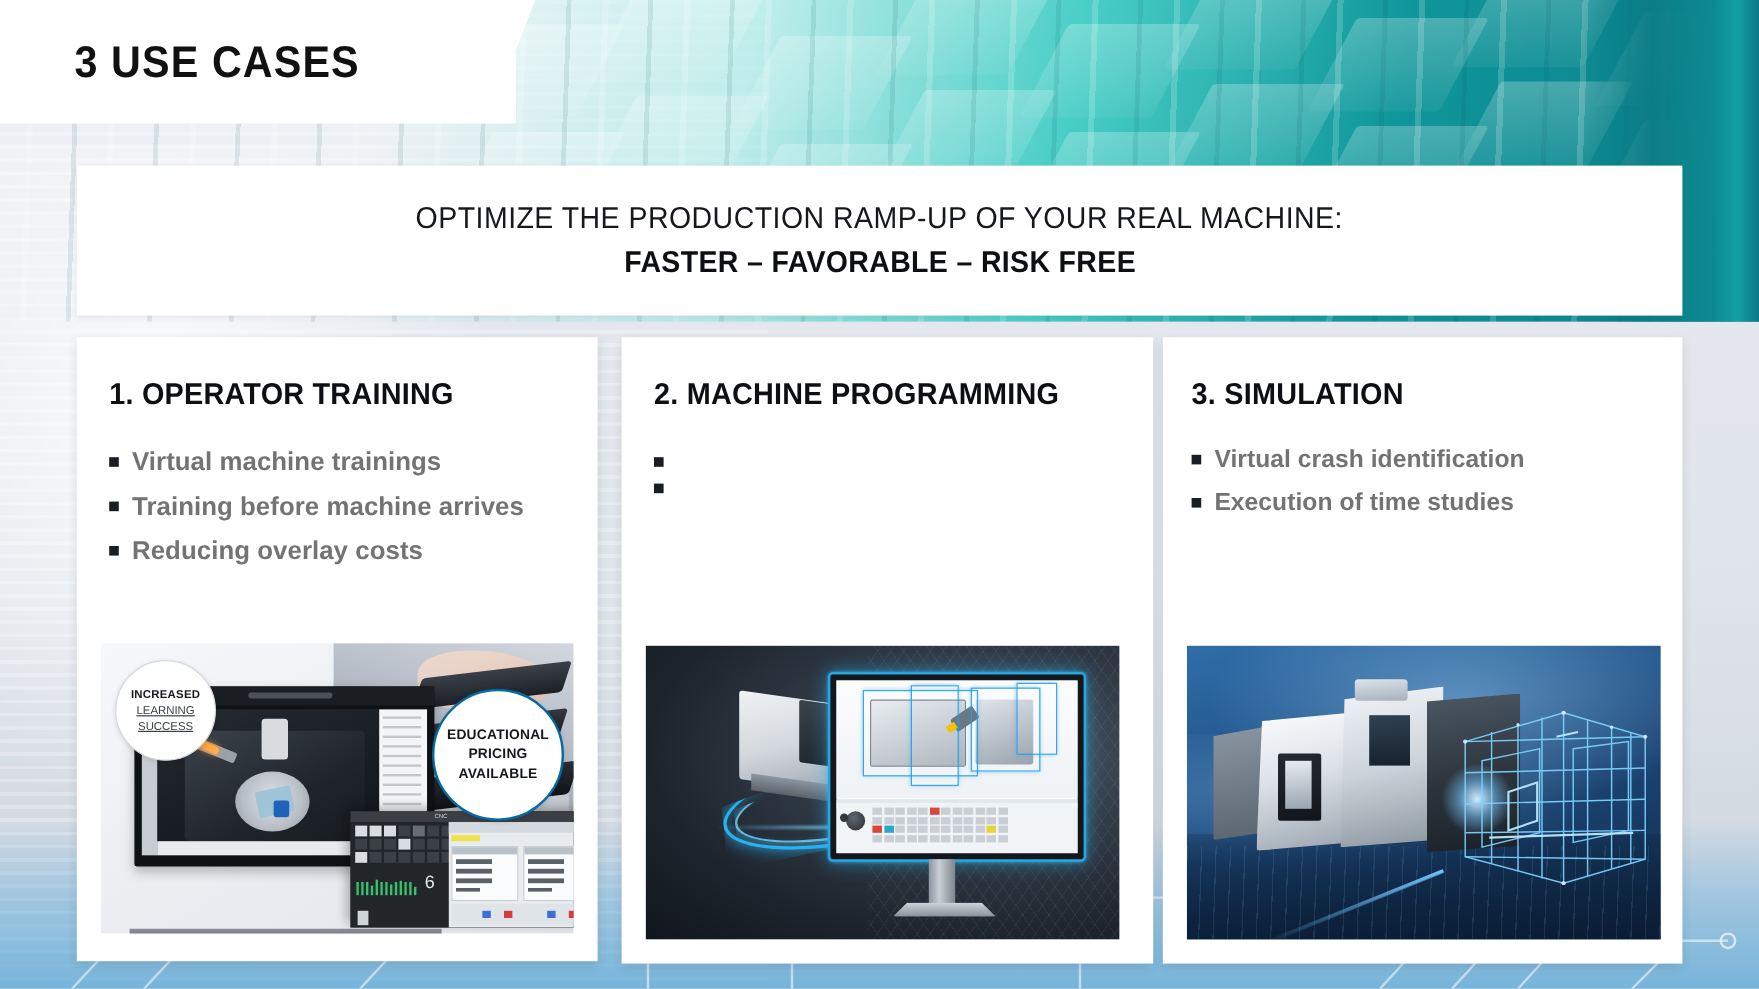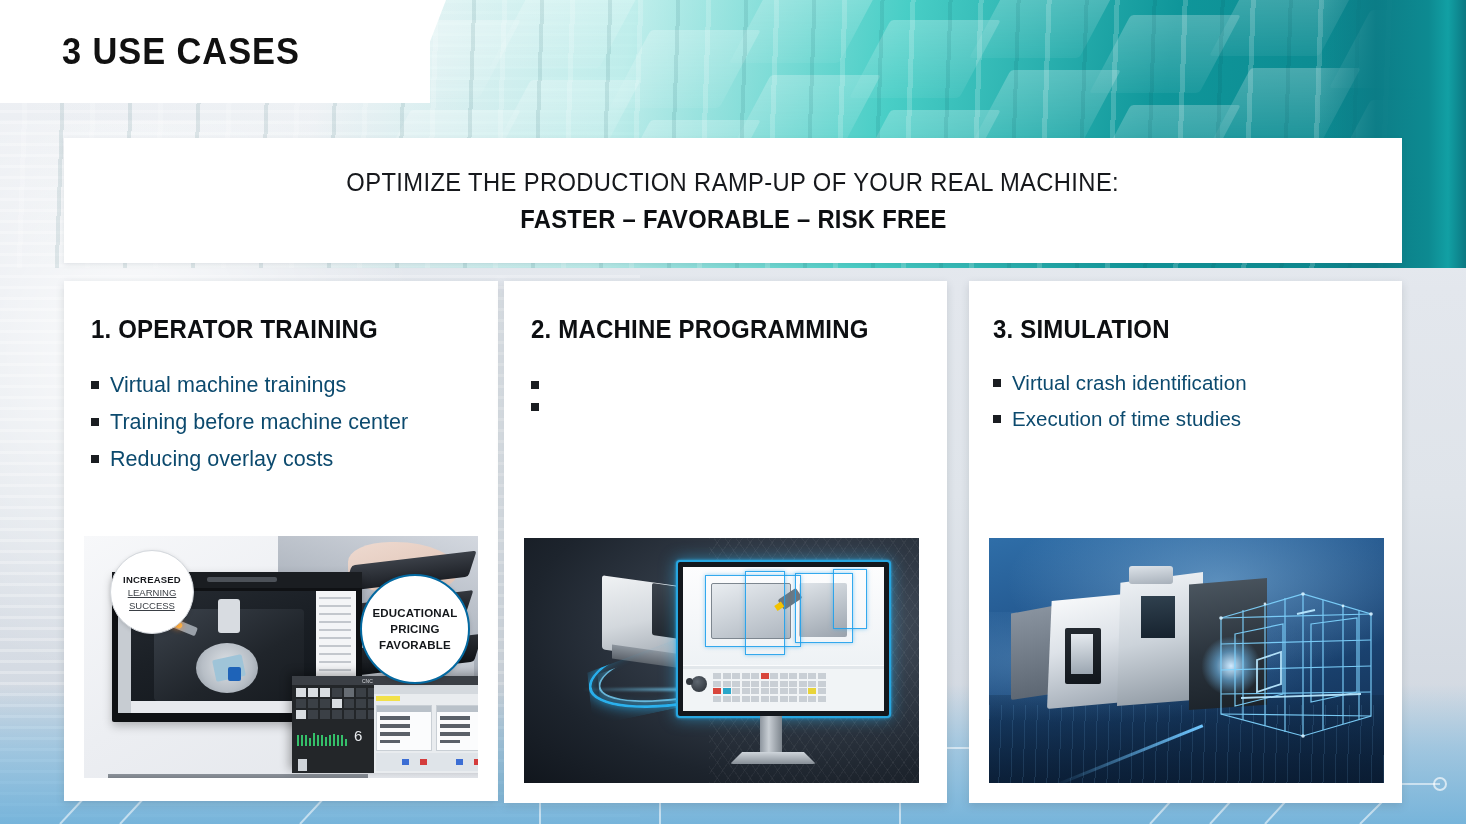--- a/index.html
+++ b/index.html
@@ -111,40 +111,40 @@
     line-height:34px; margin-top:4px; white-space:nowrap;
   }
 
   
   .card {
     position:absolute; top:281px; background:#fff;
     box-shadow:0 3px 8px rgba(55,65,80,.17);
     overflow:hidden;
   }
   #card1 { left:64px;  width:434px; height:520px; }
-  #card2 { left:504px; width:443px; height:522px; }
+  #card2 { left:518px; width:443px; height:522px; }
   #card3 { left:969px; width:433px; height:522px; }
 
   .card-title {
     position:absolute; left:27px; top:33px;
     font-size:25px; font-weight:700; color:#0d0f12;
     letter-spacing:.2px; line-height:30px;
     font-family:"Liberation Sans Narrow","Liberation Sans", sans-serif;
     transform:scaleX(0.96); transform-origin:left center;
     white-space:nowrap;
   }
   #card3 .card-title { left:24px; }
 
   .bullets { position:absolute; left:27px; top:86px; width:95%; }
   #card3 .bullets { left:24px; top:84px; }
 
   .bullet {
     display:flex; align-items:flex-start;
-    font-size:21.5px; color:#0c4a6e; line-height:37px;
-    font-weight:400; letter-spacing:.05px;
+    font-size:21.5px; color:#737373; line-height:37px;
+    font-weight:700; letter-spacing:.05px;
     font-family:"Liberation Sans","DejaVu Sans", sans-serif;
   }
   #card3 .bullet { font-size:20.5px; line-height:36px; }
   .bullet .marker {
     display:inline-block; width:8px; height:8px; background:#1a1d21;
     margin:14px 11px 0 0; flex:0 0 8px;
   }
   #card3 .bullet .marker { margin-top:14px; }
 
   
@@ -234,21 +234,21 @@
   .i1-pr-bot .r { position:absolute; width:7px; height:6px; background:#d43c3c; top:6px;}
   .i1-pr-bot .b { position:absolute; width:7px; height:6px; background:#3c6ed4; top:6px;}
 
   
   .badge {
     position:absolute; border-radius:50%; background:#fff;
     border:1px solid #d4d8dd;
     display:flex; flex-direction:column; align-items:center; justify-content:center;
     text-align:center; box-shadow:0 1px 4px rgba(0,0,0,.13);
   }
-  #badge1 { left:26px; top:14px; width:84px; height:84px; }
+  #badge1 { left:12px; top:14px; width:84px; height:84px; }
   #badge1 .l1 { font-size:9.5px; font-weight:700; color:#17191d; letter-spacing:.2px; line-height:13px;}
   #badge1 .l2, #badge1 .l3 { font-size:9.5px; font-weight:400; color:#3a3f45; line-height:13px;text-decoration:underline;}
   #badge2 { left:276px; top:38px; width:110px; height:110px; border:2px solid #0369a1;}
   #badge2 .l1,#badge2 .l2,#badge2 .l3 { font-size:11.5px; font-weight:700; color:#14171b; line-height:16px; letter-spacing:.2px;}
 
   
   .i2-bg { position:absolute; inset:0;
     background:radial-gradient(ellipse at 72% 38%, #4a5563 0%, #2c343f 38%, #1b2franchise 0%, #161c24 75%, #0e131a 100%);
     background:radial-gradient(ellipse at 72% 36%, #515d6c 0%, #333c48 35%, #1d242d 70%, #11161d 100%);
   }
@@ -421,21 +421,21 @@
 
   <div class="card" id="card1">
     <div class="card-title">1. OPERATOR TRAINING</div>
     <div class="bullets">
       <div class="bullet">
         <span class="marker"></span>
         <span>Virtual machine trainings</span>
       </div>
       <div class="bullet">
         <span class="marker"></span>
-        <span>Training before machine center</span>
+        <span>Training before machine arrives</span>
       </div>
       <div class="bullet">
         <span class="marker"></span>
         <span>Reducing overlay costs</span>
       </div>
     </div>
 
     <div class="card-img" id="img1">
       <div class="i1-bg"></div>
       <div class="i1-deskblur"></div>
@@ -554,21 +554,21 @@
       </div>
 
       <div class="badge" id="badge1">
         <span class="l1">INCREASED</span>
         <span class="l2">LEARNING</span>
         <span class="l3">SUCCESS</span>
       </div>
       <div class="badge" id="badge2">
         <span class="l1">EDUCATIONAL</span>
         <span class="l2">PRICING</span>
-        <span class="l3">FAVORABLE</span>
+        <span class="l3">AVAILABLE</span>
       </div>
       <span class="sr">Laptop showing CNC machine simulation software with control panel overlay</span>
     </div>
   </div>
 
   <div class="card" id="card2">
     <div class="card-title">2. MACHINE PROGRAMMING</div>
     <div class="bullets">
       <div class="bullet">
         <span class="marker"></span>

